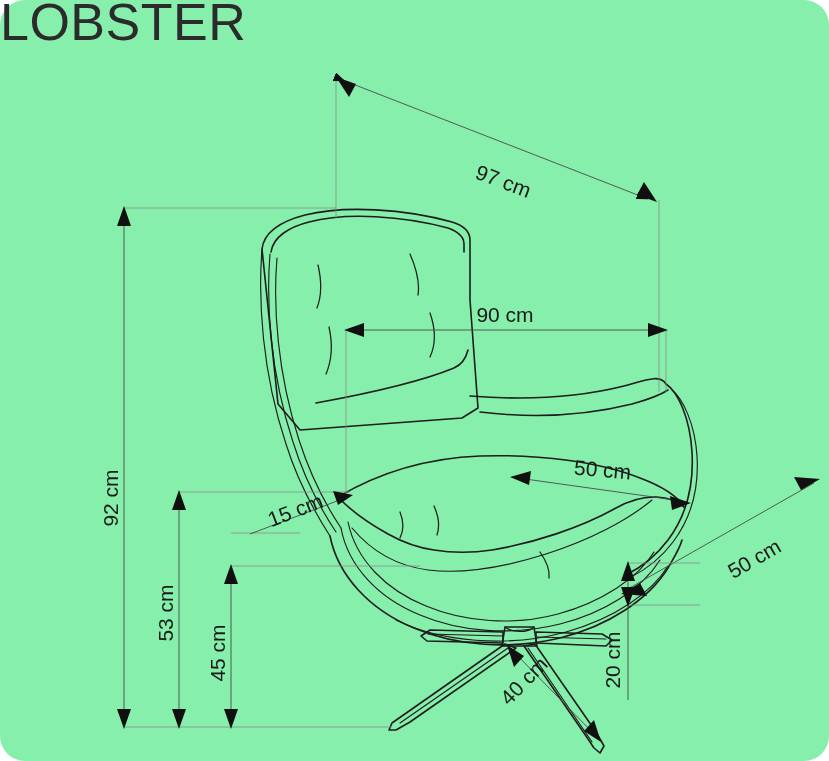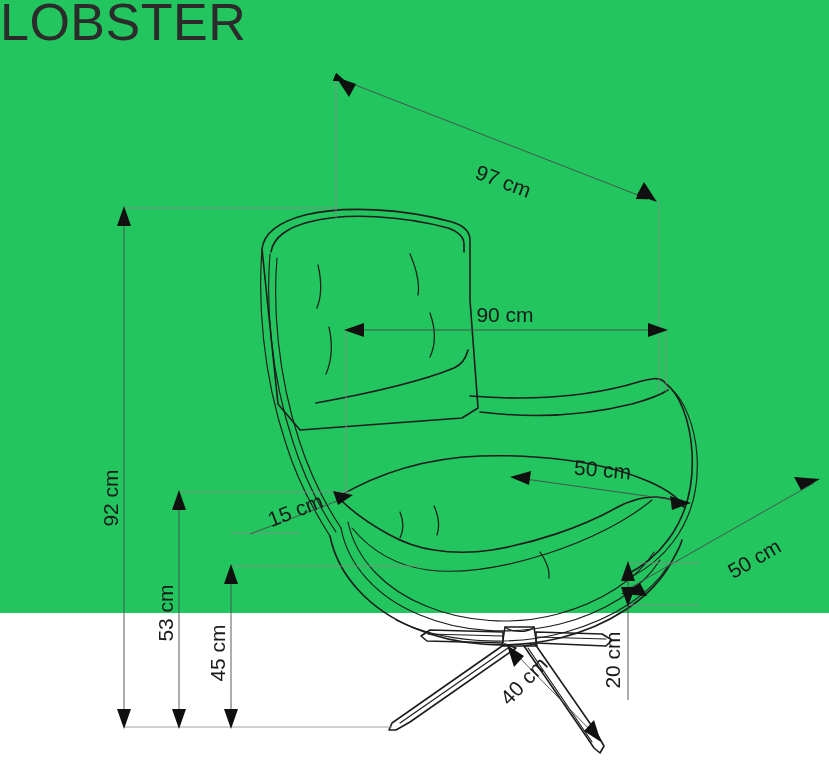--- a/index.html
+++ b/index.html
@@ -9,22 +9,23 @@
   }
   body {
     width: 829px;
     height: 761px;
     font-family: "Liberation Sans", sans-serif;
     overflow: hidden;
   }
   #sheet {
     position: relative;
     width: 829px;
-    height: 613px;
-    background: #22c55e;
+    height: 761px;
+    background: #86efac;
+    border-radius: 25px;
   }
   #title {
     position: absolute;
     left: 0px;
     top: -4px;
     font-family: "Liberation Sans", sans-serif;
     font-size: 52px;
     font-weight: 400;
     letter-spacing: 0.5px;
     color: #2b2b2b;

